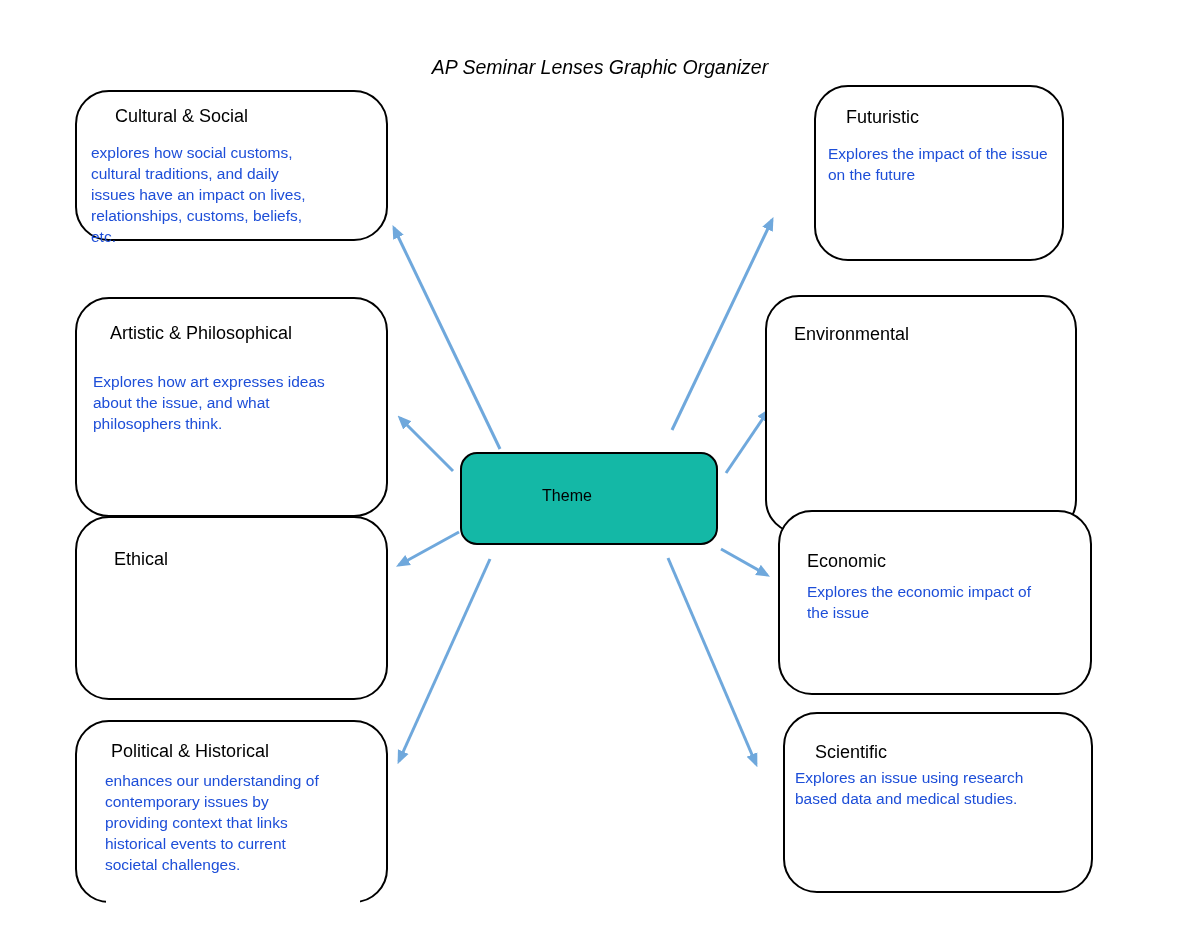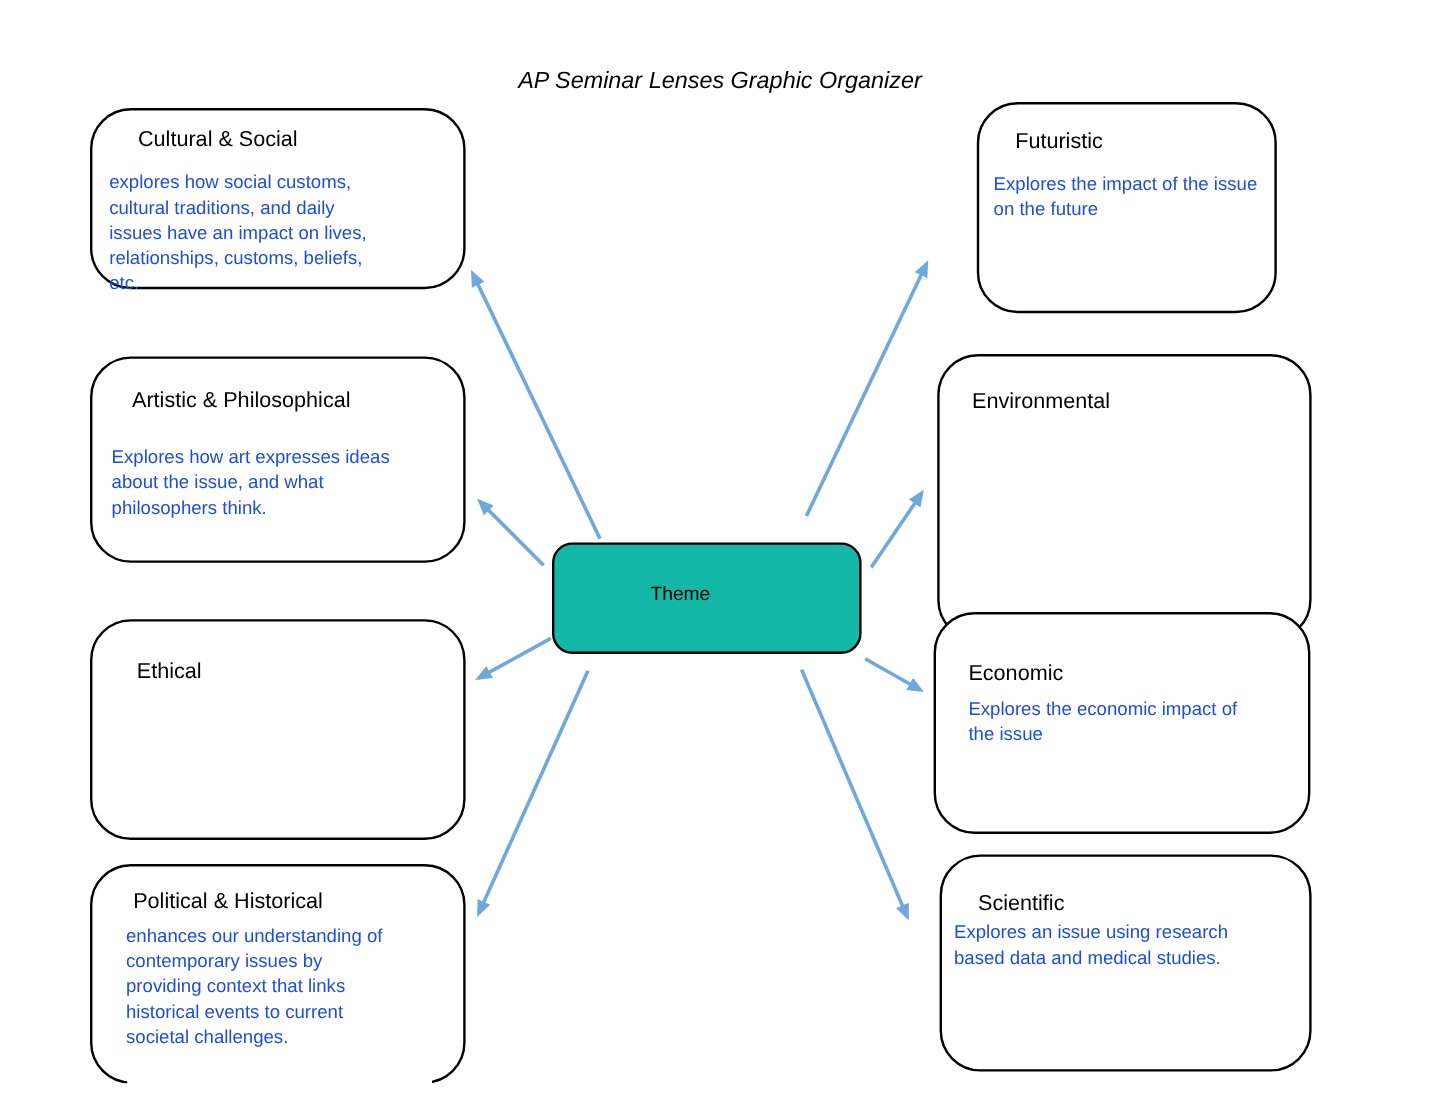--- a/index.html
+++ b/index.html
@@ -98,21 +98,21 @@
 
   <div class="lens" style="left:75px; top:90px; width:313px; height:151px;">
     <h2 style="padding:14px 10px 0 38px;">Cultural &amp; Social</h2>
     <div class="body" style="padding:15px 10px 0 14px;">explores how social customs,
 cultural traditions, and daily
 issues have an impact on lives,
 relationships, customs, beliefs,
 etc.</div>
   </div>
 
-  <div class="lens" style="left:75px; top:297px; width:313px; height:172px;">
+  <div class="lens" style="left:75px; top:297px; width:313px; height:220px;">
     <h2 style="padding:24px 10px 0 33px;">Artistic &amp; Philosophical</h2>
     <div class="body" style="padding:27px 10px 0 16px;">Explores how art expresses ideas
 about the issue, and what
 philosophers think.</div>
   </div>
 
   <div class="lens" style="left:75px; top:516px; width:313px; height:184px;">
     <h2 style="padding:31px 10px 0 37px;">Ethical</h2>
   </div>
 
@@ -126,21 +126,21 @@
   </div>
 
   <div class="bottom-gap-patch"></div>
 
   <div class="lens" style="left:814px; top:85px; width:250px; height:176px;">
     <h2 style="padding:20px 10px 0 30px;">Futuristic</h2>
     <div class="body" style="padding:15px 8px 0 12px;">Explores the impact of the issue
 on the future</div>
   </div>
 
-  <div class="lens" style="left:781px; top:295px; width:312px; height:239px;">
+  <div class="lens" style="left:765px; top:295px; width:312px; height:239px;">
     <h2 style="padding:27px 10px 0 27px;">Environmental</h2>
   </div>
 
   <div class="lens" style="left:778px; top:510px; width:314px; height:185px;">
     <h2 style="padding:39px 10px 0 27px;">Economic</h2>
     <div class="body" style="padding:9px 8px 0 27px;">Explores the economic impact of
 the issue</div>
   </div>
 
   <div class="lens" style="left:783px; top:712px; width:310px; height:181px;">

